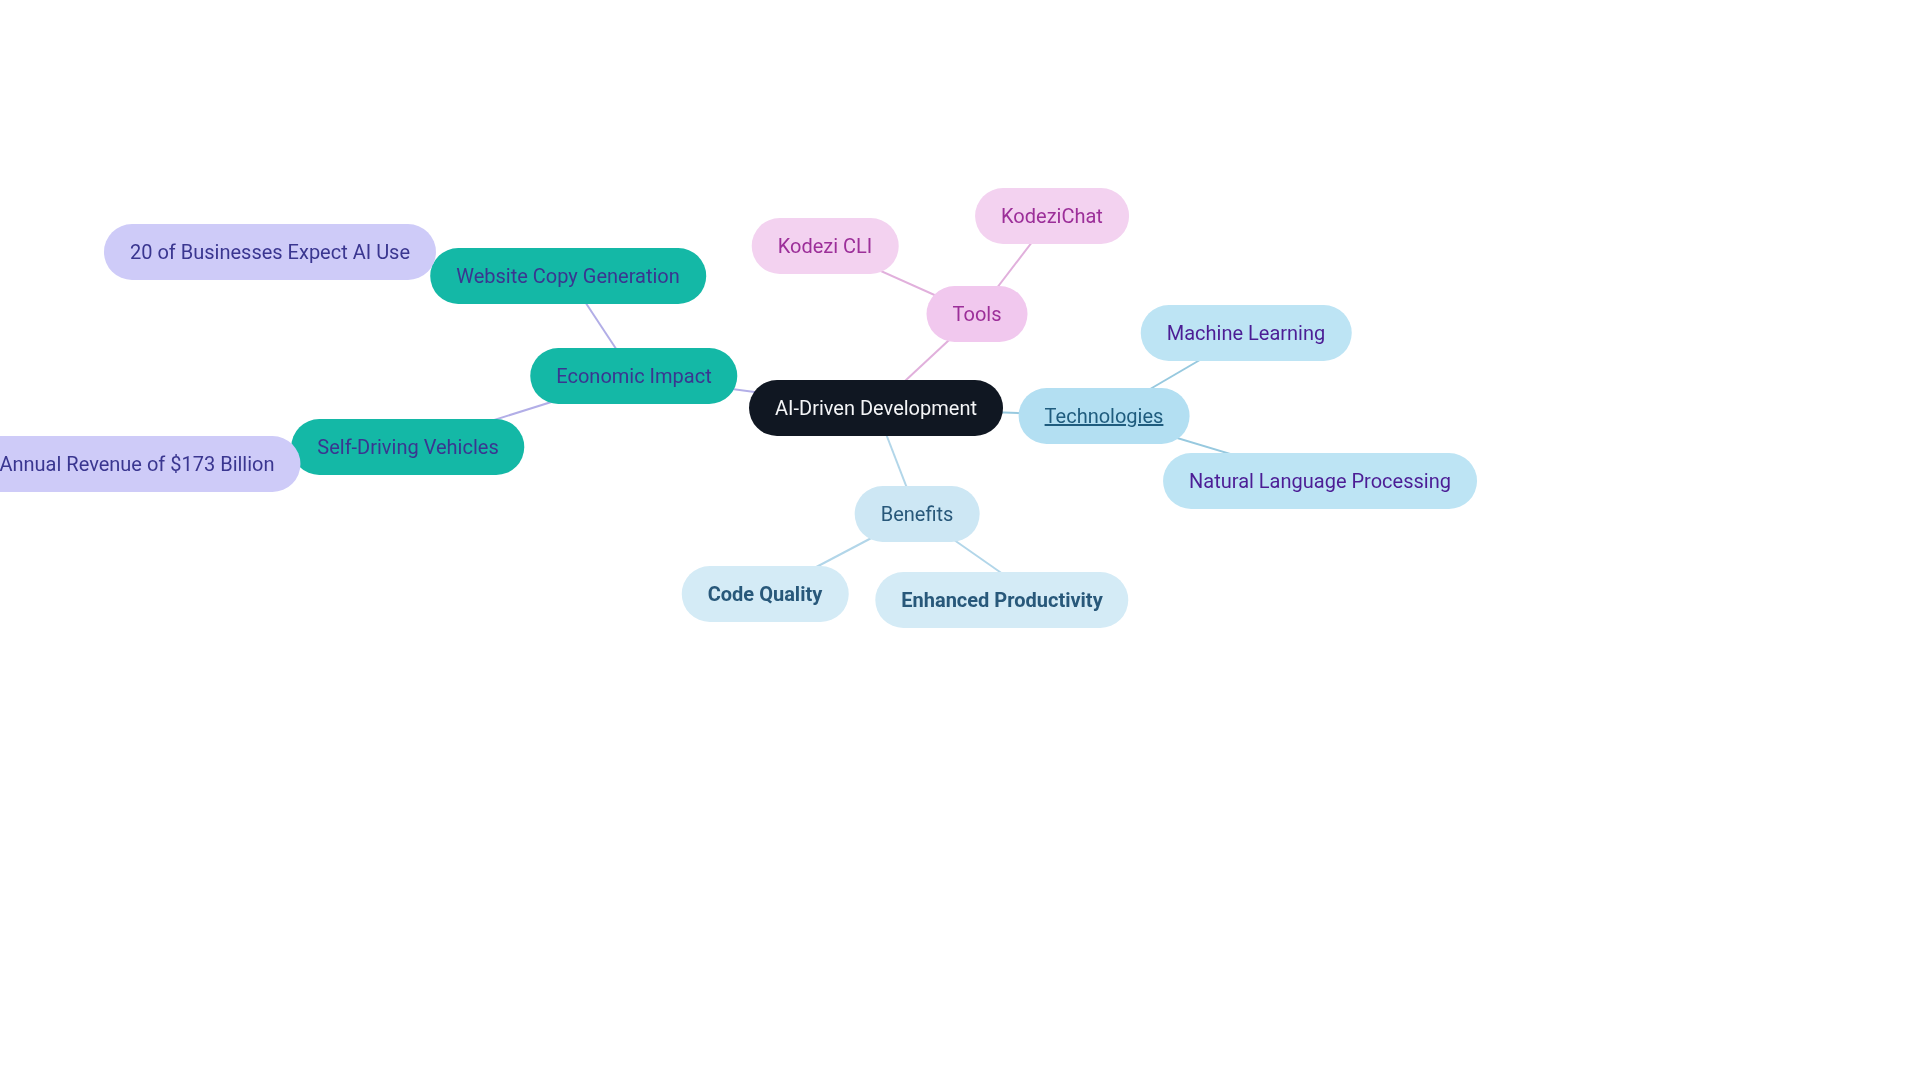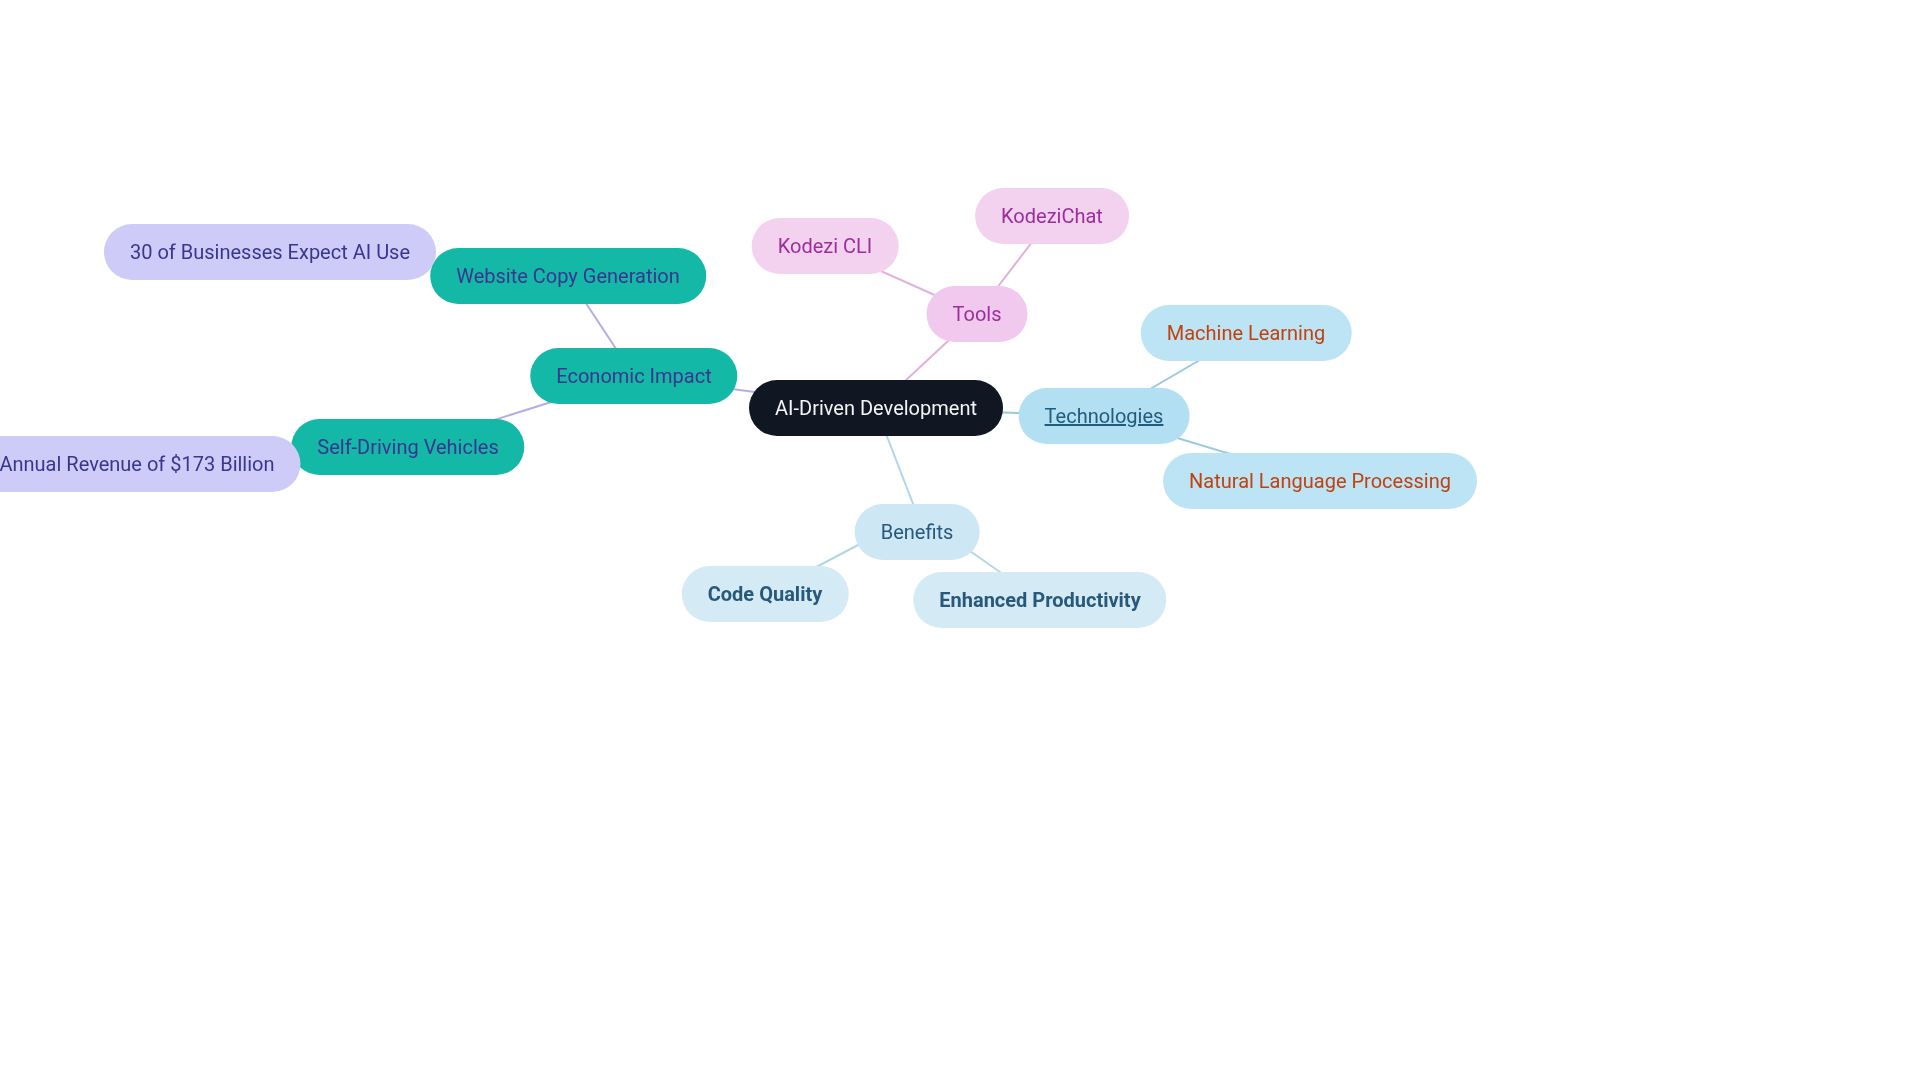--- a/index.html
+++ b/index.html
@@ -56,21 +56,21 @@
     color: #9c2f99;
     align-items: center;
   }
   .node.teal {
     background: #b3dff2;
     color: #1f5c7e;
     text-decoration: underline;
   }
   .node.teal-light {
     background: #bde4f4;
-    color: #c2410c;
+    color: #4c1d95;
   }
   .node.blue {
     background: #cde7f4;
     color: #28587a;
   }
   .node.blue-light {
     background: #d4ebf6;
     color: #28587a;
     font-weight: bold;
   }
@@ -114,21 +114,21 @@
     <span>AI-Driven Development</span>
   </div>
 
   <div class="node purple" style="left:634px; top:376px;">
     <span>Economic Impact</span>
   </div>
   <div class="node purple" style="left:568px; top:276px;">
     <span>Website Copy Generation</span>
   </div>
   <div class="node purple-light" style="left:270px; top:252px;">
-    <span>30 of Businesses Expect AI Use</span>
+    <span>20 of Businesses Expect AI Use</span>
   </div>
   <div class="node purple" style="left:408px; top:447px;">
     <span>Self-Driving Vehicles</span>
   </div>
   <div class="node purple-light" style="left:137px; top:464px;">
     <span>Annual Revenue of $173 Billion</span>
   </div>
 
   <div class="node pink" style="left:977px; top:314px;">
     <span>Tools</span>
@@ -143,22 +143,22 @@
   <div class="node teal" style="left:1104px; top:416px;">
     <span>Technologies</span>
   </div>
   <div class="node teal-light" style="left:1246px; top:333px;">
     <span>Machine Learning</span>
   </div>
   <div class="node teal-light" style="left:1320px; top:481px;">
     <span>Natural Language Processing</span>
   </div>
 
-  <div class="node blue" style="left:917px; top:532px;align-items:flex-end;">
+  <div class="node blue" style="left:917px; top:514px;align-items:flex-end;">
     <span>Benefits</span>
   </div>
   <div class="node blue-light" style="left:765px; top:594px;">
     <span>Code Quality</span>
   </div>
-  <div class="node blue-light" style="left:1040px; top:600px;">
+  <div class="node blue-light" style="left:1002px; top:600px;">
     <span>Enhanced Productivity</span>
   </div>
 </div>
 
 </body></html>

